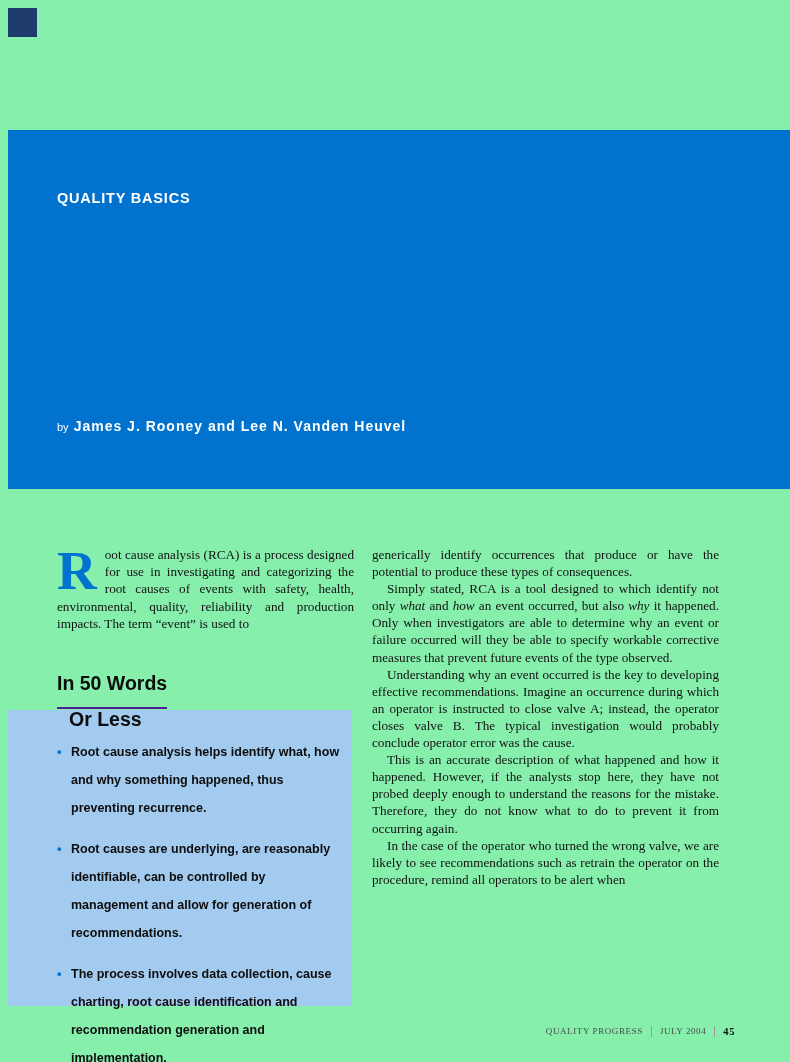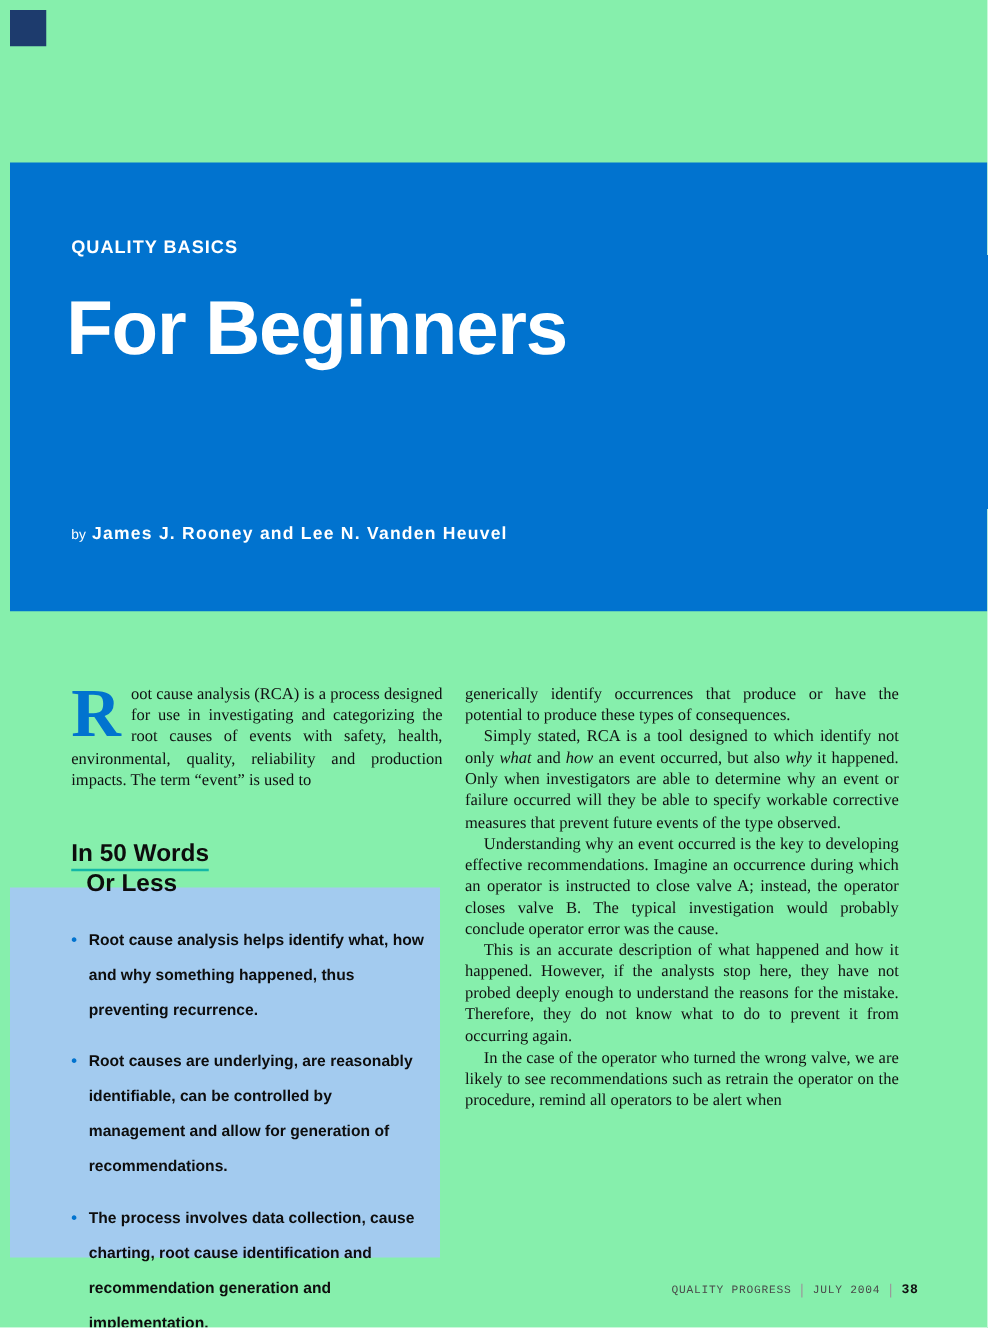--- a/index.html
+++ b/index.html
@@ -82,22 +82,22 @@
     left: 57px; top: 674px;
     z-index: 2;
     font-family: "Liberation Sans", sans-serif;
     font-weight: bold;
     font-size: 19.5px;
     line-height: 19px;
     color: #0d0d0d;
   }
   .sidebar-heading .line1 {
     display: inline-block;
-    border-bottom: 2px solid #14b8a6;
-    padding-bottom: 2px;
+    border-bottom: 2px solid #4c1d95;
+    padding-bottom: 14px;
   }
   .sidebar-heading .line2 {
     display: block;
     margin-left: 12px;
     margin-top: 1px;
   }
   .sidebar-box {
     position: absolute;
     left: 8px; top: 710px;
     width: 344px; height: 296px;
@@ -134,23 +134,22 @@
     line-height: 17.1px;
     text-align: justify;
   }
   .right-col p { margin: 0; }
   .right-col p:not(:first-child) { text-indent: 15px; }
   .right-col em { font-style: italic; }
   .footer {
     position: absolute;
     right: 55px; top: 1026px;
     display: flex;
-    align-items: center;
     gap: 8px;
-    font-family: Liberation Mono, monospace;
+    font-family: Liberation Serif, serif;
     font-size: 9px;
     letter-spacing: 0.6px;
     color: #4a4a4a;
   }
   .footer .divider {
     width: 1px; height: 11px;
     background: #9a9a9a;
   }
   .footer .page-num {
     font-weight: bold;
@@ -161,21 +160,20 @@
 </head>
 <body>
 
 <div class="page">
 
   <div class="corner-square"></div>
 
   <div class="hero">
     <div class="kicker">QUALITY BASICS</div>
     <div class="headline">
-      <div>For Beginners</div>
     </div>
     <div class="byline">
       <span class="prefix">by</span><span class="authors">James J. Rooney and Lee N. Vanden Heuvel</span>
     </div>
   </div>
 
   <p class="intro-p">
     <span class="dropcap">R</span><span>oot cause analysis (RCA) is a process designed for use in investigating and categorizing the root causes of events with safety, health, environmental, quality, reliability and production impacts. The term “event” is used to</span>
   </p>
 
@@ -207,16 +205,16 @@
     <p><span>Understanding why an event occurred is the key to developing effective recommendations. Imagine an occurrence during which an operator is instructed to close valve A; instead, the operator closes valve B. The typical investigation would probably conclude operator error was the cause.</span></p>
     <p><span>This is an accurate description of what happened and how it happened. However, if the analysts stop here, they have not probed deeply enough to understand the reasons for the mistake. Therefore, they do not know what to do to prevent it from occurring again.</span></p>
     <p><span>In the case of the operator who turned the wrong valve, we are likely to see recommendations such as retrain the operator on the procedure, remind all operators to be alert when</span></p>
   </div>
 
   <div class="footer">
     <span>QUALITY PROGRESS</span>
     <span class="divider"></span>
     <span>JULY 2004</span>
     <span class="divider"></span>
-    <span class="page-num">38</span>
+    <span class="page-num">45</span>
   </div>
 
 </div>
 
 </body></html>

